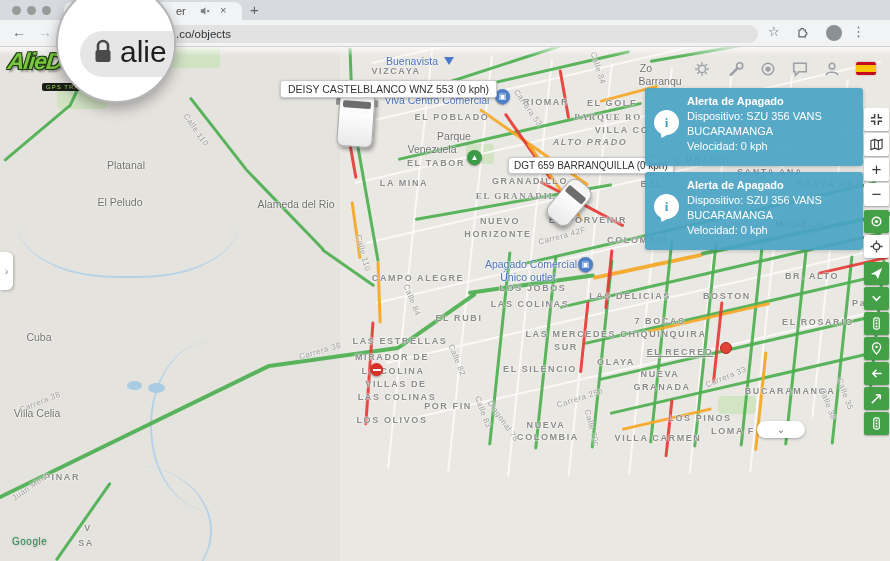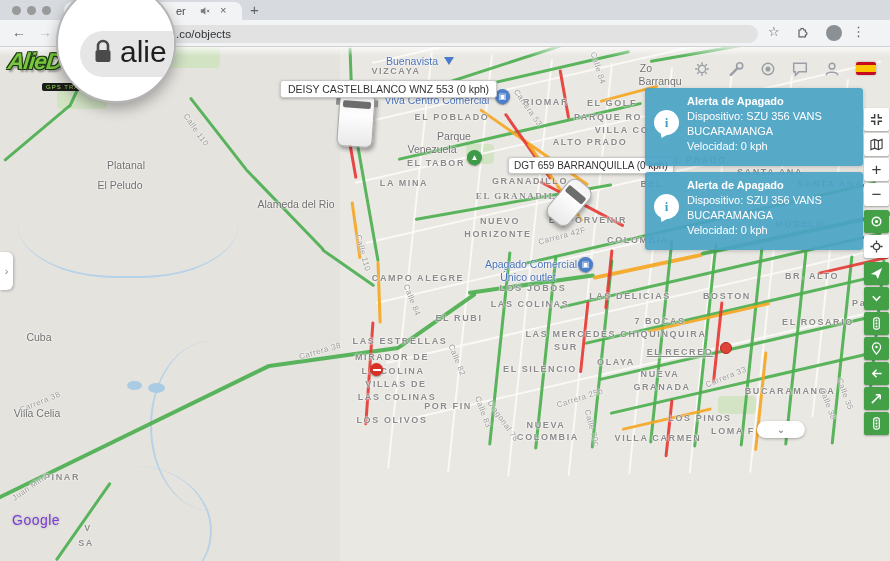--- a/index.html
+++ b/index.html
@@ -41,21 +41,21 @@
   #topfade{left:0;top:0;width:890px;height:10px;background:linear-gradient(#ffffffcc,#ffffff00);z-index:9;}
   .road{position:absolute;transform-origin:0 50%;border-radius:2px;opacity:.92;}
   .park{position:absolute;background:#cfe3c0;border-radius:4px;opacity:.85;}
   .lake{position:absolute;background:#a9cbe4;border-radius:50%;}
   .river{position:absolute;border:0 solid #b5d2e8;}
   .ml{position:absolute;white-space:nowrap;text-shadow:0 0 2px #fff,0 0 2px #fff;z-index:8;}
   .ml-d{font-size:9px;letter-spacing:1.6px;color:#8a8a8a;font-weight:600;}
   .ml-p{font-size:10.5px;color:#6f6f6f;}
   .ml-b{font-size:10.5px;color:#4a72b8;}
   .ml-r{font-size:8px;color:#9a9a9a;letter-spacing:.5px;}
-  #watermark{left:12px;top:512px;font-size:14px;color:#6d28d9;letter-spacing:.5px;z-index:9;
+  #watermark{left:12px;top:536px;font-size:10px;color:#15803d;letter-spacing:.5px;z-index:9;
      text-shadow:0 0 3px #aaa;opacity:.9;}
   .poi-pin{position:absolute;width:15px;height:15px;border-radius:50%;z-index:8;display:flex;align-items:center;justify-content:center;
      color:#fff;font-size:8px;box-shadow:0 1px 2px rgba(0,0,0,.4);}
   .poi-pin:after{content:"";position:absolute;left:5px;top:13px;border:3px solid transparent;border-top-color:inherit;}
   .pin-blue{background:#4e7fc9;border-top-color:#4e7fc9;}
   .pin-green{background:#3d9a46;border-top-color:#3d9a46;}
   #noentry{left:370px;top:363px;width:13px;height:13px;border-radius:50%;background:#d93025;z-index:8;
      box-shadow:0 1px 2px rgba(0,0,0,.4);}
   #noentry:after{content:"";position:absolute;left:2.5px;top:5.5px;width:8px;height:2px;background:#fff;}
   #reddot{left:720px;top:342px;width:10px;height:10px;border-radius:50%;background:#e04438;border:1.5px solid #b3261e;z-index:8;}
@@ -184,23 +184,23 @@
       <div class="road" style="left: 672px; top: 352px; width: 58px; height: 3px; background: rgb(229, 57, 53); transform: rotate(96deg);"></div>
       <div class="road" style="left: 346px; top: 74px; width: 58px; height: 3px; background: rgb(229, 57, 53); transform: rotate(80deg);"></div>
       <div class="road" style="left: 352px; top: 154px; width: 58px; height: 3px; background: rgb(245, 166, 35); transform: rotate(82deg);"></div>
       <div class="road" style="left: 560px; top: 22px; width: 50px; height: 3px; background: rgb(229, 57, 53); transform: rotate(80deg);"></div>
       <div class="road" style="left: 600px; top: 54px; width: 60px; height: 3px; background: rgb(245, 166, 35); transform: rotate(-15deg);"></div>
     </div>
   <div id="label-layer">
       <span class="ml ml-d" style="left: 396px; top: 25px; transform: translate(-50%, -50%);">VIZCAYA</span>
       <span class="ml ml-d" style="left: 546px; top: 56px; transform: translate(-50%, -50%);">RIOMAR</span>
       <span class="ml ml-d" style="left: 612px; top: 57px; transform: translate(-50%, -50%);">EL GOLF</span>
-      <span class="ml ml-d" style="left: 608px; top: 71px; transform: translate(-50%, -50%);">PARQUE RO</span>
+      <span class="ml ml-d" style="left: 608px; top: 71px; transform: translate(-50%, -50%); font-family: Liberation Serif, serif;">PARQUE RO</span>
       <span class="ml ml-d" style="left: 622px; top: 84px; transform: translate(-50%, -50%);">VILLA CO</span>
-      <span class="ml ml-d" style="left: 590px; top: 96px; transform: translate(-50%, -50%);">ALTO PRADO</span>
+      <span class="ml ml-d" style="left: 590px; top: 96px; transform: translate(-50%, -50%); font-style: italic;">ALTO PRADO</span>
       <span class="ml ml-d" style="left: 452px; top: 71px; transform: translate(-50%, -50%);">EL POBLADO</span>
       <span class="ml ml-d" style="left: 436px; top: 117px; transform: translate(-50%, -50%);">EL TABOR</span>
       <span class="ml ml-d" style="left: 404px; top: 137px; transform: translate(-50%, -50%);">LA MINA</span>
       <span class="ml ml-d" style="left: 530px; top: 135px; transform: translate(-50%, -50%);">GRANADILLO</span>
       <span class="ml ml-d" style="left: 516px; top: 150px; transform: translate(-50%, -50%); font-family: Liberation Serif, serif;">EL GRANADIL</span>
       <span class="ml ml-d" style="left: 500px; top: 175px; transform: translate(-50%, -50%);">NUEVO</span>
       <span class="ml ml-d" style="left: 498px; top: 188px; transform: translate(-50%, -50%);">HORIZONTE</span>
       <span class="ml ml-d" style="left: 588px; top: 174px; transform: translate(-50%, -50%);">EL PORVENIR</span>
       <span class="ml ml-d" style="left: 638px; top: 194px; transform: translate(-50%, -50%);">COLOMBIA</span>
       <span class="ml ml-d" style="left: 418px; top: 232px; transform: translate(-50%, -50%);">CAMPO ALEGRE</span>
@@ -235,21 +235,21 @@
       <span class="ml ml-d" style="left: 697px; top: 114px; transform: translate(-50%, -50%);">EL PRADO</span>
       <span class="ml ml-d" style="left: 770px; top: 126px; transform: translate(-50%, -50%);">SANTA ANA</span>
       <span class="ml ml-d" style="left: 830px; top: 138px; transform: translate(-50%, -50%);">SANTA ANA</span>
       <span class="ml ml-d" style="left: 652px; top: 138px; transform: translate(-50%, -50%);">BEL</span>
       <span class="ml ml-d" style="left: 800px; top: 178px; transform: translate(-50%, -50%);">MODELO</span>
       <span class="ml ml-d" style="left: 852px; top: 257px; transform: translate(-50%, -50%); padding-left: 21px;">Pas</span>
       <span class="ml ml-d" style="left: 62px; top: 431px; transform: translate(-50%, -50%);">PINAR</span>
       <span class="ml ml-d" style="left: 88px; top: 482px; transform: translate(-50%, -50%);">V</span>
       <span class="ml ml-d" style="left: 86px; top: 497px; transform: translate(-50%, -50%);">SA</span>
       <span class="ml ml-p" style="left: 126px; top: 119px; transform: translate(-50%, -50%);">Platanal</span>
-      <span class="ml ml-p" style="left: 120px; top: 139px; transform: translate(-50%, -50%);">El Peludo</span>
+      <span class="ml ml-p" style="left: 120px; top: 156px; transform: translate(-50%, -50%);">El Peludo</span>
       <span class="ml ml-p" style="left: 296px; top: 158px; transform: translate(-50%, -50%);">Alameda del Rio</span>
       <span class="ml ml-p" style="left: 39px; top: 291px; transform: translate(-50%, -50%);">Cuba</span>
       <span class="ml ml-p" style="left: 37px; top: 367px; transform: translate(-50%, -50%);">Villa Celia</span>
       <span class="ml ml-p" style="left: 454px; top: 90px; transform: translate(-50%, -50%);">Parque</span>
       <span class="ml ml-p" style="left: 432px; top: 103px; transform: translate(-50%, -50%);">Venezuela</span>
       <span class="ml ml-p" style="left: 646px; top: 22px; transform: translate(-50%, -50%);">Zo</span>
       <span class="ml ml-p" style="left: 660px; top: 35px; transform: translate(-50%, -50%);">Barranqu</span>
       <span class="ml ml-b" style="left: 412px; top: 15px; transform: translate(-50%, -50%);">Buenavista</span>
       <span class="ml ml-b" style="left: 437px; top: 54px; transform: translate(-50%, -50%);">Viva Centro Comercial</span>
       <span class="ml ml-b" style="left: 531px; top: 218px; transform: translate(-50%, -50%);">Apagado Comercial</span>

